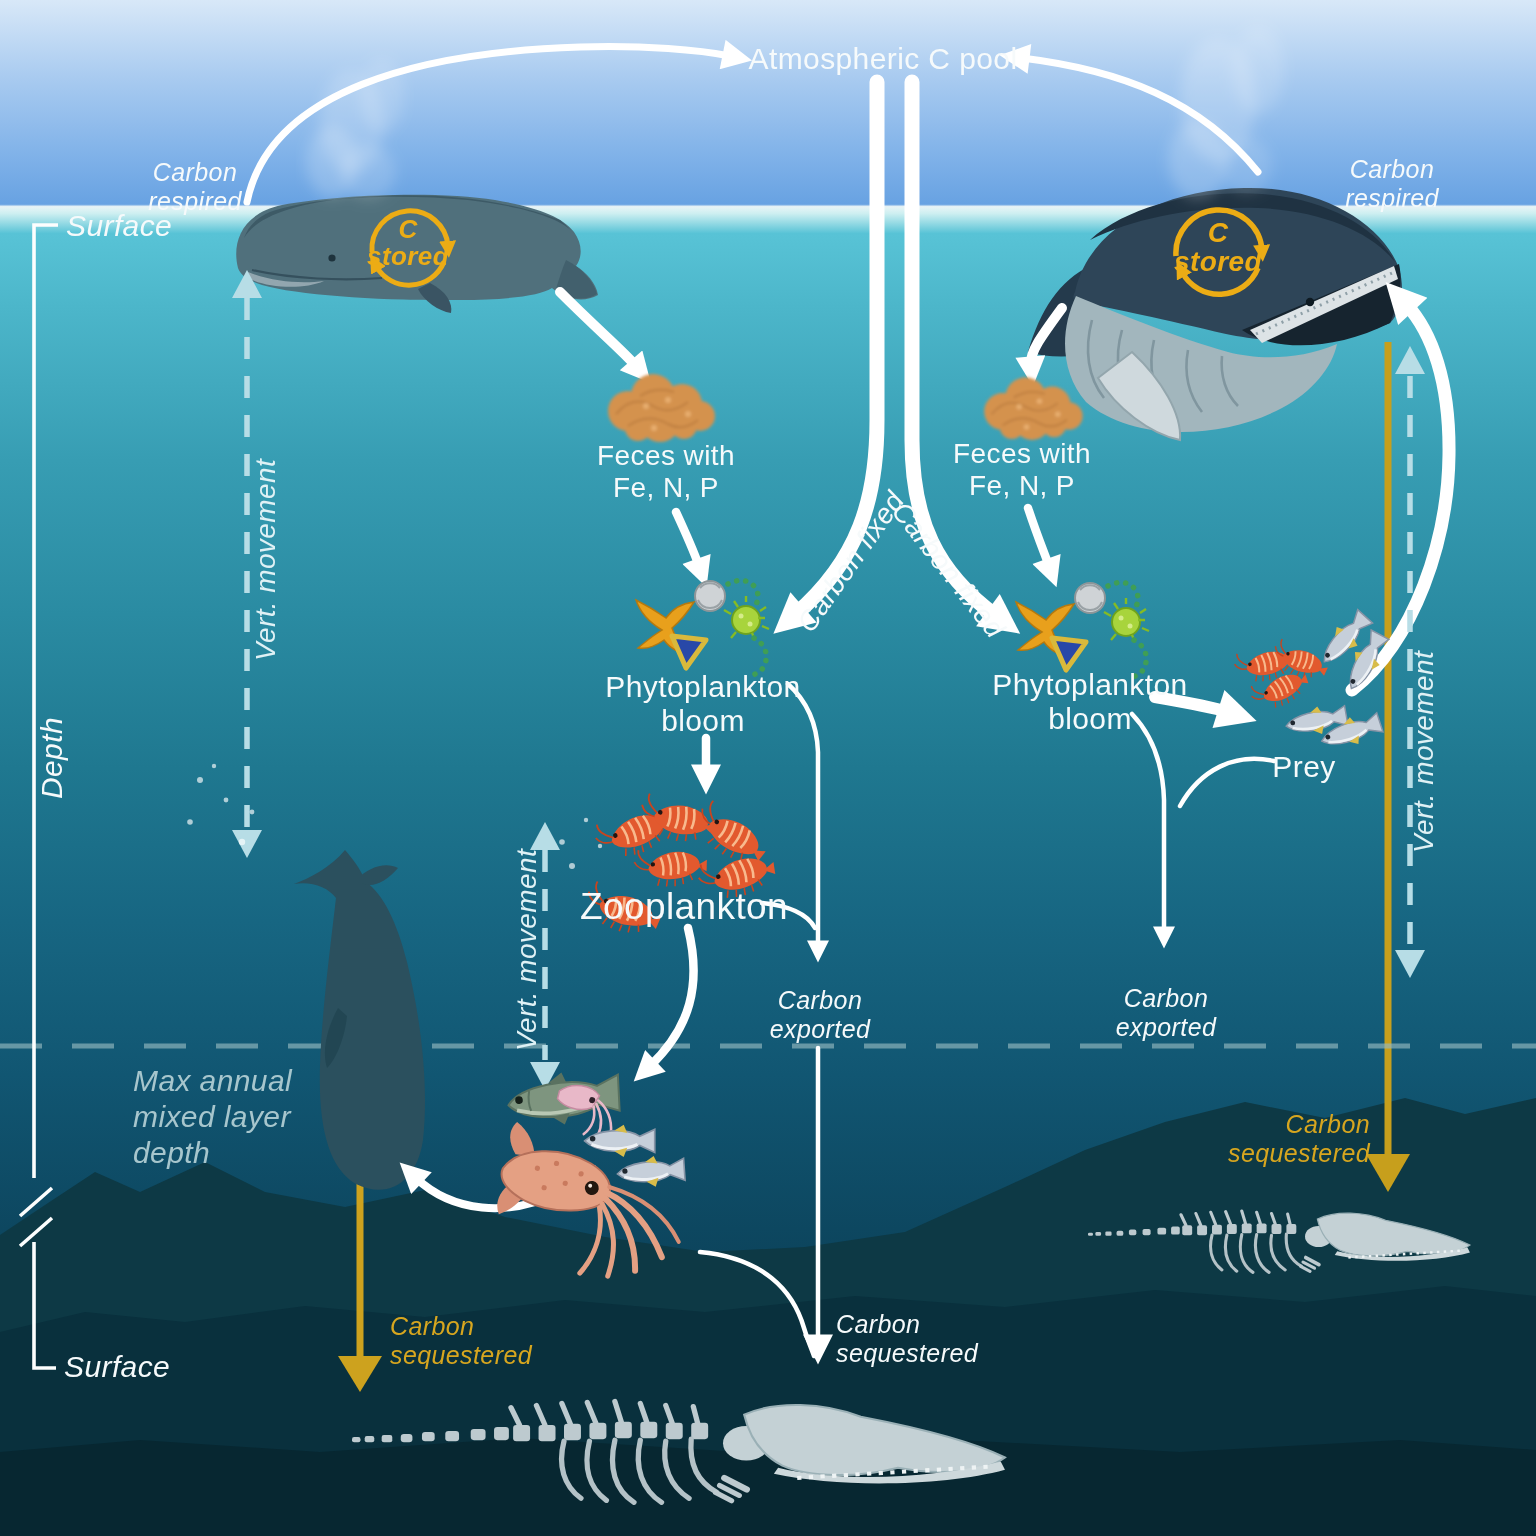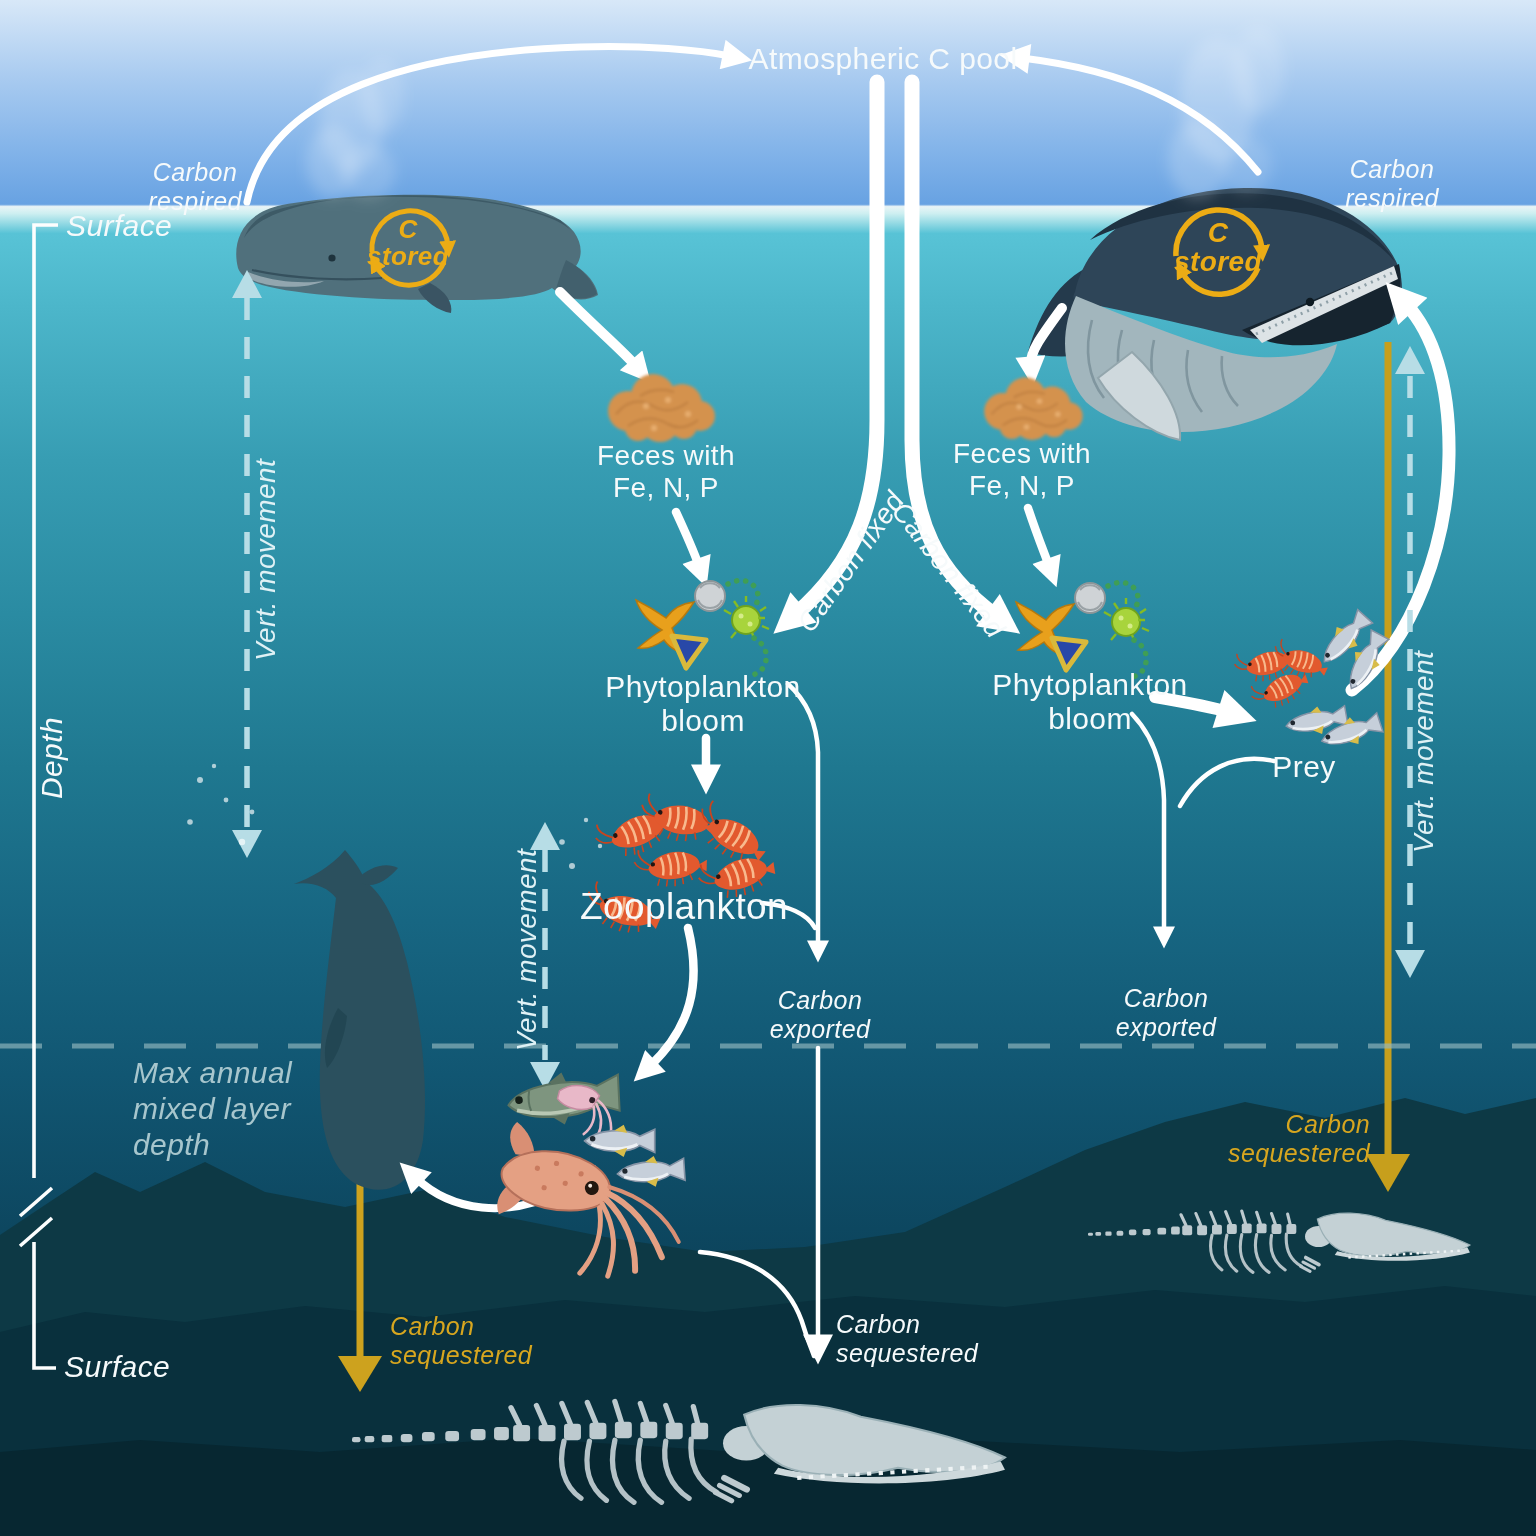--- a/index.html
+++ b/index.html
@@ -11,21 +11,21 @@
       #58c3d6 15.2%, #4cb6ca 20%, #379db3 30%, #2a8ba2 40%,
       #1f7890 50%, #176682 60%, #115672 70%, #0d4760 80%,
       #0a394e 90%, #083043 100%);}
   svg{position:absolute;left:0;top:0;}
   .lbl{position:absolute;color:#f6fafb;white-space:pre-line;text-align:center;
        line-height:1.14;letter-spacing:.4px;transform:translateX(-50%);font-size:25px;}
   .it{font-style:italic;}
   .lft{text-align:left;transform:none;}
   .rgt{text-align:right;transform:none;}
   .rot{white-space:nowrap;transform:translate(-50%,-50%) rotate(-90deg);}
-  .muted{color:#a7c6cd;}
+  .muted{color:#a7c6cd;margin-top:8px;}
   .dashc{color:#dff1f5;}
   .yel{color:#d7a61f;}
   .ystored{color:#ecac15;font-weight:bold;line-height:1.05;}
 </style>
 </head>
 <body>
 
 <div id="stage">
 
 <svg width="1536" height="1536" viewBox="0 0 1536 1536">

